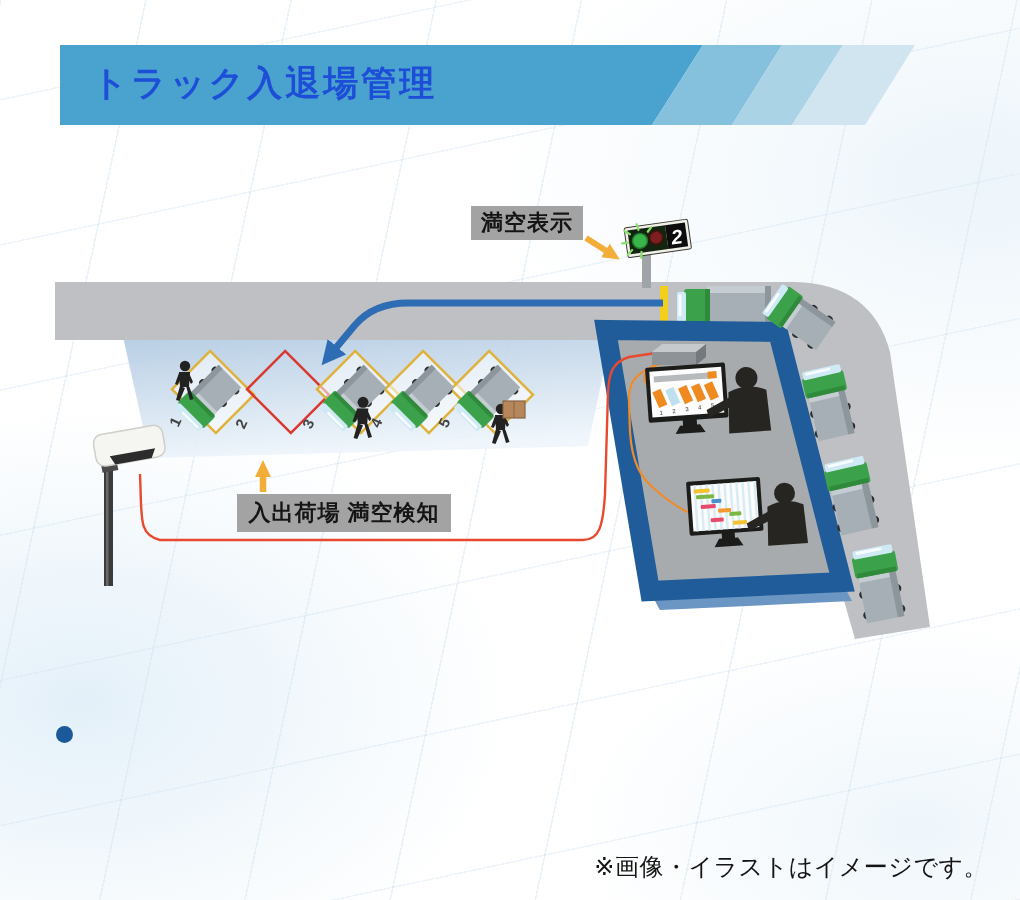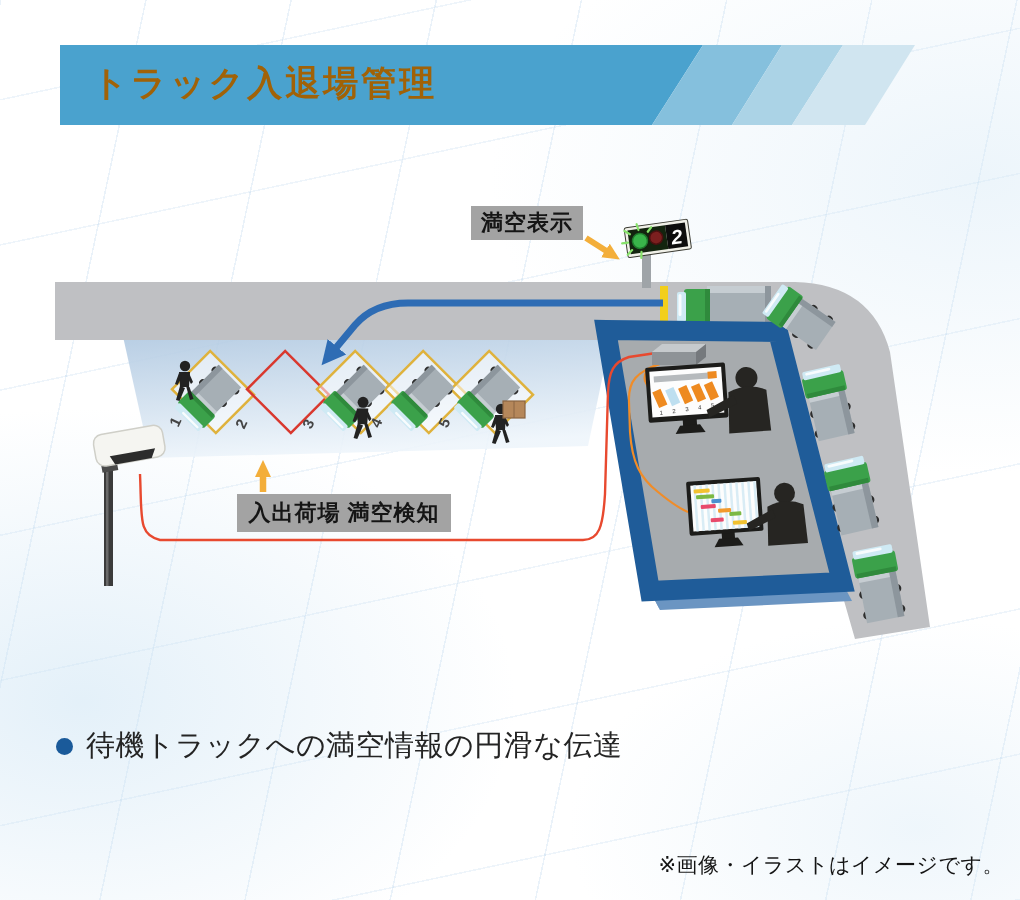--- a/index.html
+++ b/index.html
@@ -13,36 +13,36 @@
     background-image:
       radial-gradient(620px 420px at 8% 78%, rgba(205,228,244,.55), rgba(205,228,244,0) 70%),
       radial-gradient(700px 420px at 96% 20%, rgba(214,233,246,.45), rgba(214,233,246,0) 70%),
       radial-gradient(500px 300px at 90% 92%, rgba(214,233,246,.4), rgba(214,233,246,0) 70%),
       repeating-linear-gradient(102deg, rgba(125,175,220,.16) 0 1.5px, rgba(0,0,0,0) 1.5px 142px),
       repeating-linear-gradient(348deg, rgba(125,175,220,.13) 0 1.5px, rgba(0,0,0,0) 1.5px 142px);
   }
   svg.scene{position:absolute;left:0;top:0;z-index:1;}
   .title-text{
     position:absolute;left:92px;top:60px;z-index:3;
-    font-size:35px;font-weight:bold;color:#a16207;letter-spacing:3px;
+    font-size:35px;font-weight:bold;color:#1d4ed8;letter-spacing:3px;
   }
   .tag-label{
     position:absolute;z-index:3;background:#a3a3a3;color:#151515;
     font-weight:bold;font-size:22px;text-align:center;letter-spacing:1px;
     display:flex;align-items:center;justify-content:center;
   }
   .tag-label.signal{left:471px;top:206px;width:112px;height:34px;}
   .tag-label.dock{left:237px;top:494px;width:214px;height:38px;}
   .bullets{position:absolute;left:56px;top:726px;z-index:3;}
   .bullet-row{display:flex;align-items:center;margin-bottom:17px;}
   .bullet-dot{width:17px;height:17px;border-radius:50%;background:#1a5a9a;margin-right:13px;flex:0 0 auto;}
   .bullet-text{font-size:29px;color:#242424;font-weight:500;letter-spacing:0.5px;}
   .disclaimer{
-    position:absolute;right:16px;top:851px;z-index:3;
-    font-size:21px;color:#141414;letter-spacing:0.5px;
+    position:absolute;right:32px;top:851px;z-index:3;
+    font-size:24px;color:#141414;letter-spacing:0.5px;
   }
 </style>
 </head>
 <body>
 
 <div class="grid-bg"></div>
 
 <svg class="scene" width="1020" height="900" viewBox="0 0 1020 900">
   <defs>
     <linearGradient id="bayGrad" x1="0" y1="0" x2="0.25" y2="1">
@@ -278,17 +278,16 @@
 </svg>
 
 <div class="title-text">トラック入退場管理</div>
 
 <div class="tag-label signal">満空表示</div>
 <div class="tag-label dock">入出荷場 満空検知</div>
 
 <div class="bullets">
   <div class="bullet-row">
     <span class="bullet-dot"></span>
-    <span class="bullet-text">待機トラックへの満空情報の円滑な伝達</span>
   </div>
 </div>
 
 <div class="disclaimer">※画像・イラストはイメージです。</div>
 
 </body></html>

